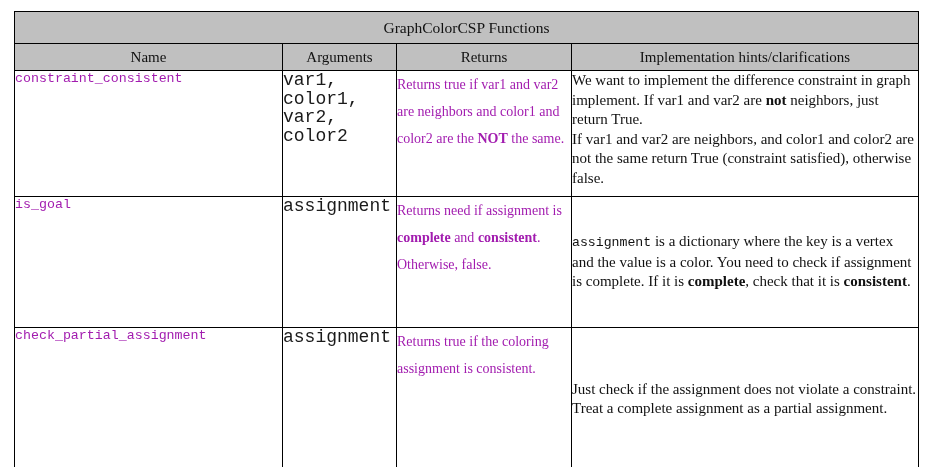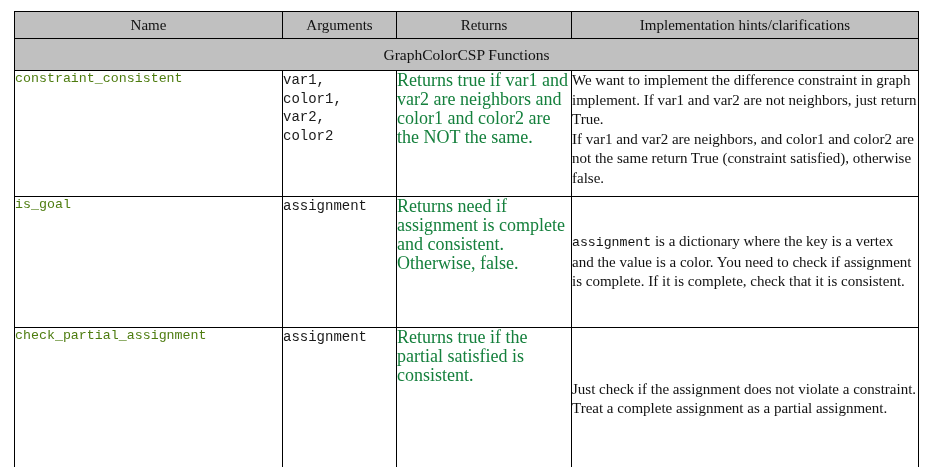--- a/index.html
+++ b/index.html
@@ -65,88 +65,88 @@
     line-height: 26px;
     color: #111111;
     font-weight: normal;
     vertical-align: middle;
   }
 
   
   .cell-name {
     font-family: "Liberation Mono", "DejaVu Sans Mono", monospace;
     font-size: 13.3px;
-    color: #4d7c0f;
+    color: #a21caf;
     padding: 0 6px 0 12px;
     vertical-align: middle;
     letter-spacing: 0px;
     white-space: nowrap;
   }
 
   .cell-args {
     font-family: "Liberation Mono", "DejaVu Sans Mono", monospace;
-    font-size: 14px;
+    font-size: 18px;
     color: #1a1a1a;
     padding: 0 4px 0 7px;
     vertical-align: middle;
     line-height: 18.5px;
     white-space: pre-line;
   }
 
   .cell-ret {
-    font-size: 18px;
-    line-height: 19px;
-    color: #15803d;
+    font-size: 14px;
+    line-height: 27px;
+    color: #a21caf;
     padding: 9px 7px 6px 8px;
     vertical-align: top;
   }
 
   .cell-hint {
     font-size: 15px;
     line-height: 19.5px;
     color: #111111;
     padding: 8px 8px 6px 9px;
     vertical-align: top;
   }
 
   .cell-hint.vmid { vertical-align: middle; }
 
   .mono-inline {
     font-family: "Liberation Mono", "DejaVu Sans Mono", monospace;
     font-size: 13.2px;
   }
 
-  b { font-weight: normal; }
+  b { font-weight: bold; }
 
   
   tr.row-1 td { height: 125px; }
   tr.row-2 td { height: 130px; }
   tr.row-3 td { height: 142px; }
 </style>
 </head>
 <body>
 
 <div class="page">
 
   <table class="fn-table">
     <colgroup>
       <col class="c-name">
       <col class="c-args">
       <col class="c-ret">
       <col class="c-hint">
     </colgroup>
     <tbody>
       <tr>
+        <td class="title-cell" colspan="4">GraphColorCSP Functions</td>
+      </tr>
+      <tr>
         <td class="head-cell">Name</td>
         <td class="head-cell">Arguments</td>
         <td class="head-cell">Returns</td>
         <td class="head-cell">Implementation hints/clarifications</td>
-      </tr>
-      <tr>
-        <td class="title-cell" colspan="4">GraphColorCSP Functions</td>
       </tr>
 
       <tr class="row-1">
         <td class="cell-name">constraint_consistent</td>
         <td class="cell-args">var1,
 color1,
 var2,
 color2</td>
         <td class="cell-ret"><span>Returns true if var1 and var2 are neighbors and color1 and color2 are the </span><b>NOT</b><span> the same.</span></td>
         <td class="cell-hint"><span>We want to implement the difference constraint in graph implement. If var1 and var2 are </span><b>not</b><span> neighbors, just return True.</span><br><span>If var1 and var2 are neighbors, and color1 and color2 are not the same return True (constraint satisfied), otherwise false.</span></td>
@@ -155,19 +155,19 @@
       <tr class="row-2">
         <td class="cell-name">is_goal</td>
         <td class="cell-args">assignment</td>
         <td class="cell-ret"><span>Returns need if assignment is </span><b>complete</b><span> and </span><b>consistent</b><span>. Otherwise, false.</span></td>
         <td class="cell-hint vmid"><span class="mono-inline">assignment</span><span> is a dictionary where the key is a vertex and the value is a color. You need to check if assignment is complete. If it is </span><b>complete</b><span>, check that it is </span><b>consistent</b><span>.</span></td>
       </tr>
 
       <tr class="row-3">
         <td class="cell-name">check_partial_assignment</td>
         <td class="cell-args">assignment</td>
-        <td class="cell-ret"><span>Returns true if the partial satisfied is consistent.</span></td>
+        <td class="cell-ret"><span>Returns true if the coloring assignment is consistent.</span></td>
         <td class="cell-hint vmid"><span>Just check if the assignment does not violate a constraint. Treat a complete assignment as a partial assignment.</span></td>
       </tr>
     </tbody>
   </table>
 
 </div>
 
 </body></html>

